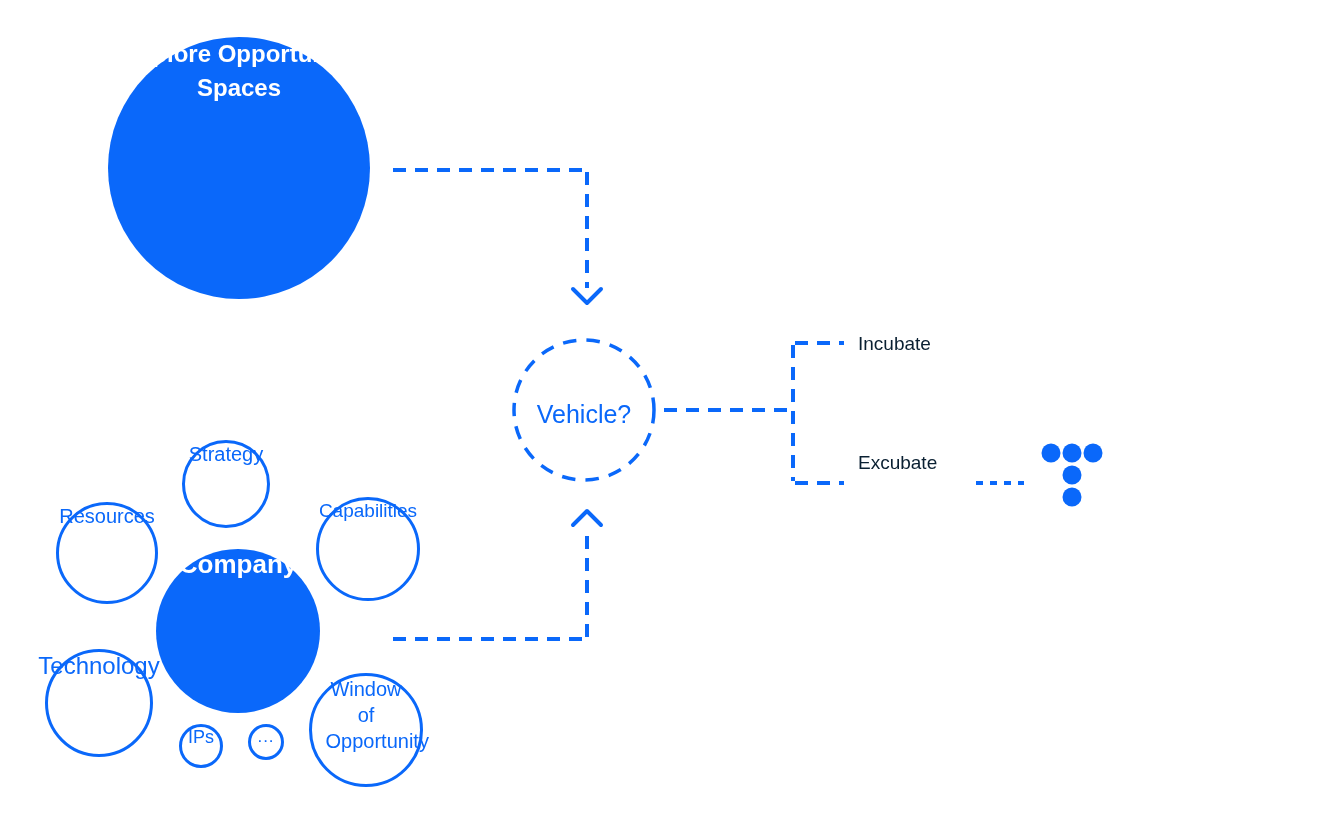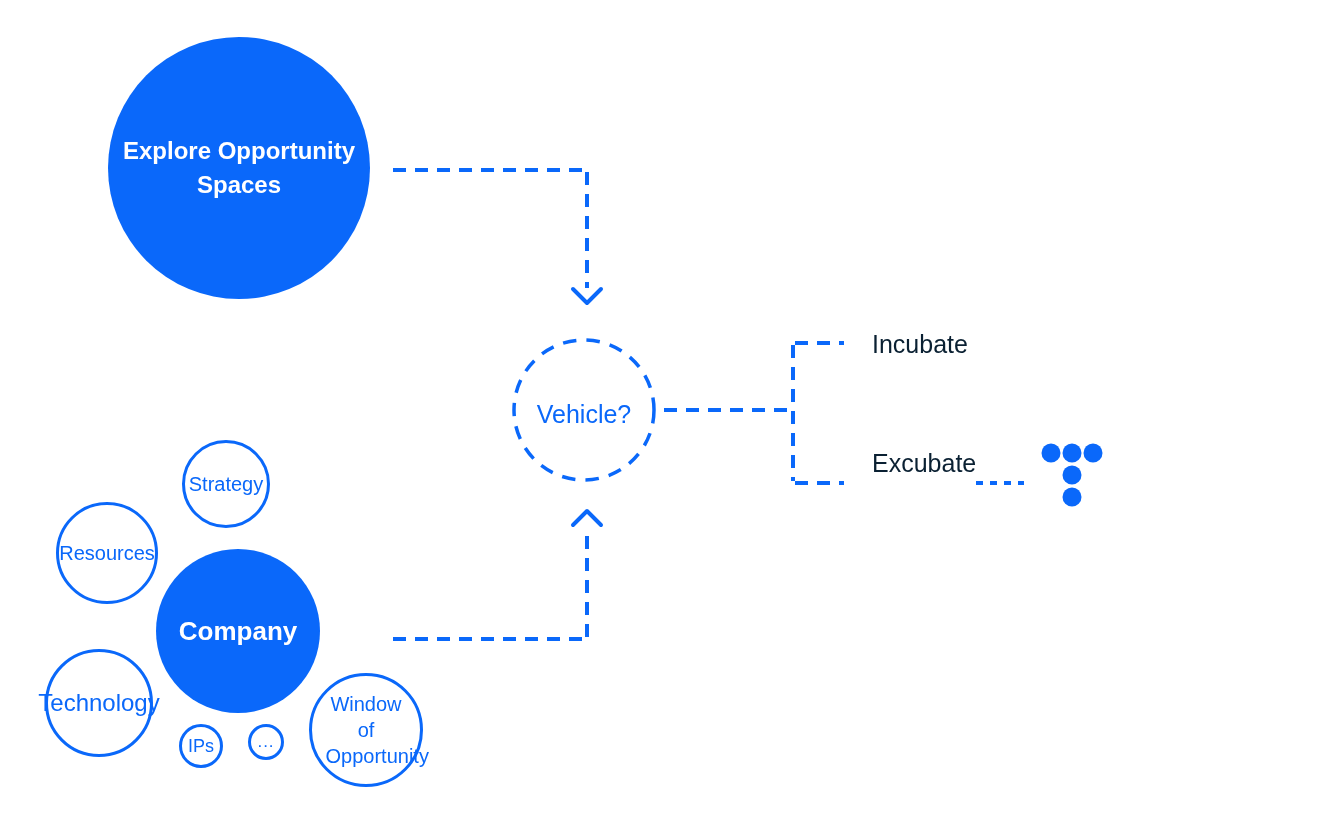--- a/index.html
+++ b/index.html
@@ -25,21 +25,20 @@
   .dash  { stroke: var(--blue); stroke-width: 4;   fill: none; stroke-dasharray: 13 9; }
   .dots  { stroke: var(--blue); stroke-width: 4;   fill: none; stroke-dasharray: 7 7; }
   .arrow { stroke: var(--blue); stroke-width: 4;   fill: none; stroke-linecap: round; stroke-linejoin: round; }
   .ring  { stroke: var(--blue); stroke-width: 3.5; fill: none; stroke-dasharray: 13.5 10.2; }
   .logo-dot { fill: var(--blue); }
 
   .circle {
     position: absolute;
     border-radius: 50%;
     display: flex;
-    align-items: center;
     justify-content: center;
     text-align: center;
     box-sizing: border-box;
   }
   .filled {
     background: var(--blue);
     color: #fff;
     font-weight: bold;
   }
   .outlined {
@@ -47,23 +46,22 @@
     background: var(--bg);
     color: var(--blue);
     font-weight: 400;
   }
   .label {
     position: absolute;
     white-space: nowrap;
   }
   .outcome {
     color: var(--dark);
-    font-size: 25px;
+    font-size: 19px;
     line-height: 28px;
-    margin-left: 14px;
   }
   .brand-name {
     color: var(--blue);
     font-size: 31px;
     font-weight: 700;
     letter-spacing: -0.3px;
   }
   .brand-tagline {
     color: var(--blue);
     font-size: 23px;
@@ -110,20 +108,23 @@
   </div>
 
   <div class="circle outlined" style="left:182px; top:440px; width:88px; height:88px; font-size:20px;">
     <span>Strategy</span>
   </div>
 
   <div class="circle outlined" style="left:56px; top:502px; width:102px; height:102px; font-size:20px;">
     <span>Resources</span>
   </div>
 
+  <div class="circle outlined" style="left:316px; top:497px; width:104px; height:104px; font-size:19px;">
+    <span>Capabilities</span>
+  </div>
 
   <div class="circle outlined" style="left:45px; top:649px; width:108px; height:108px; font-size:24px;">
     <span>Technology</span>
   </div>
 
   <div class="circle outlined" style="left:179px; top:724px; width:44px; height:44px; font-size:18px;">
     <span>IPs</span>
   </div>
 
   <div class="circle outlined" style="left:248px; top:724px; width:36px; height:36px; font-size:17px; letter-spacing:1px;">

